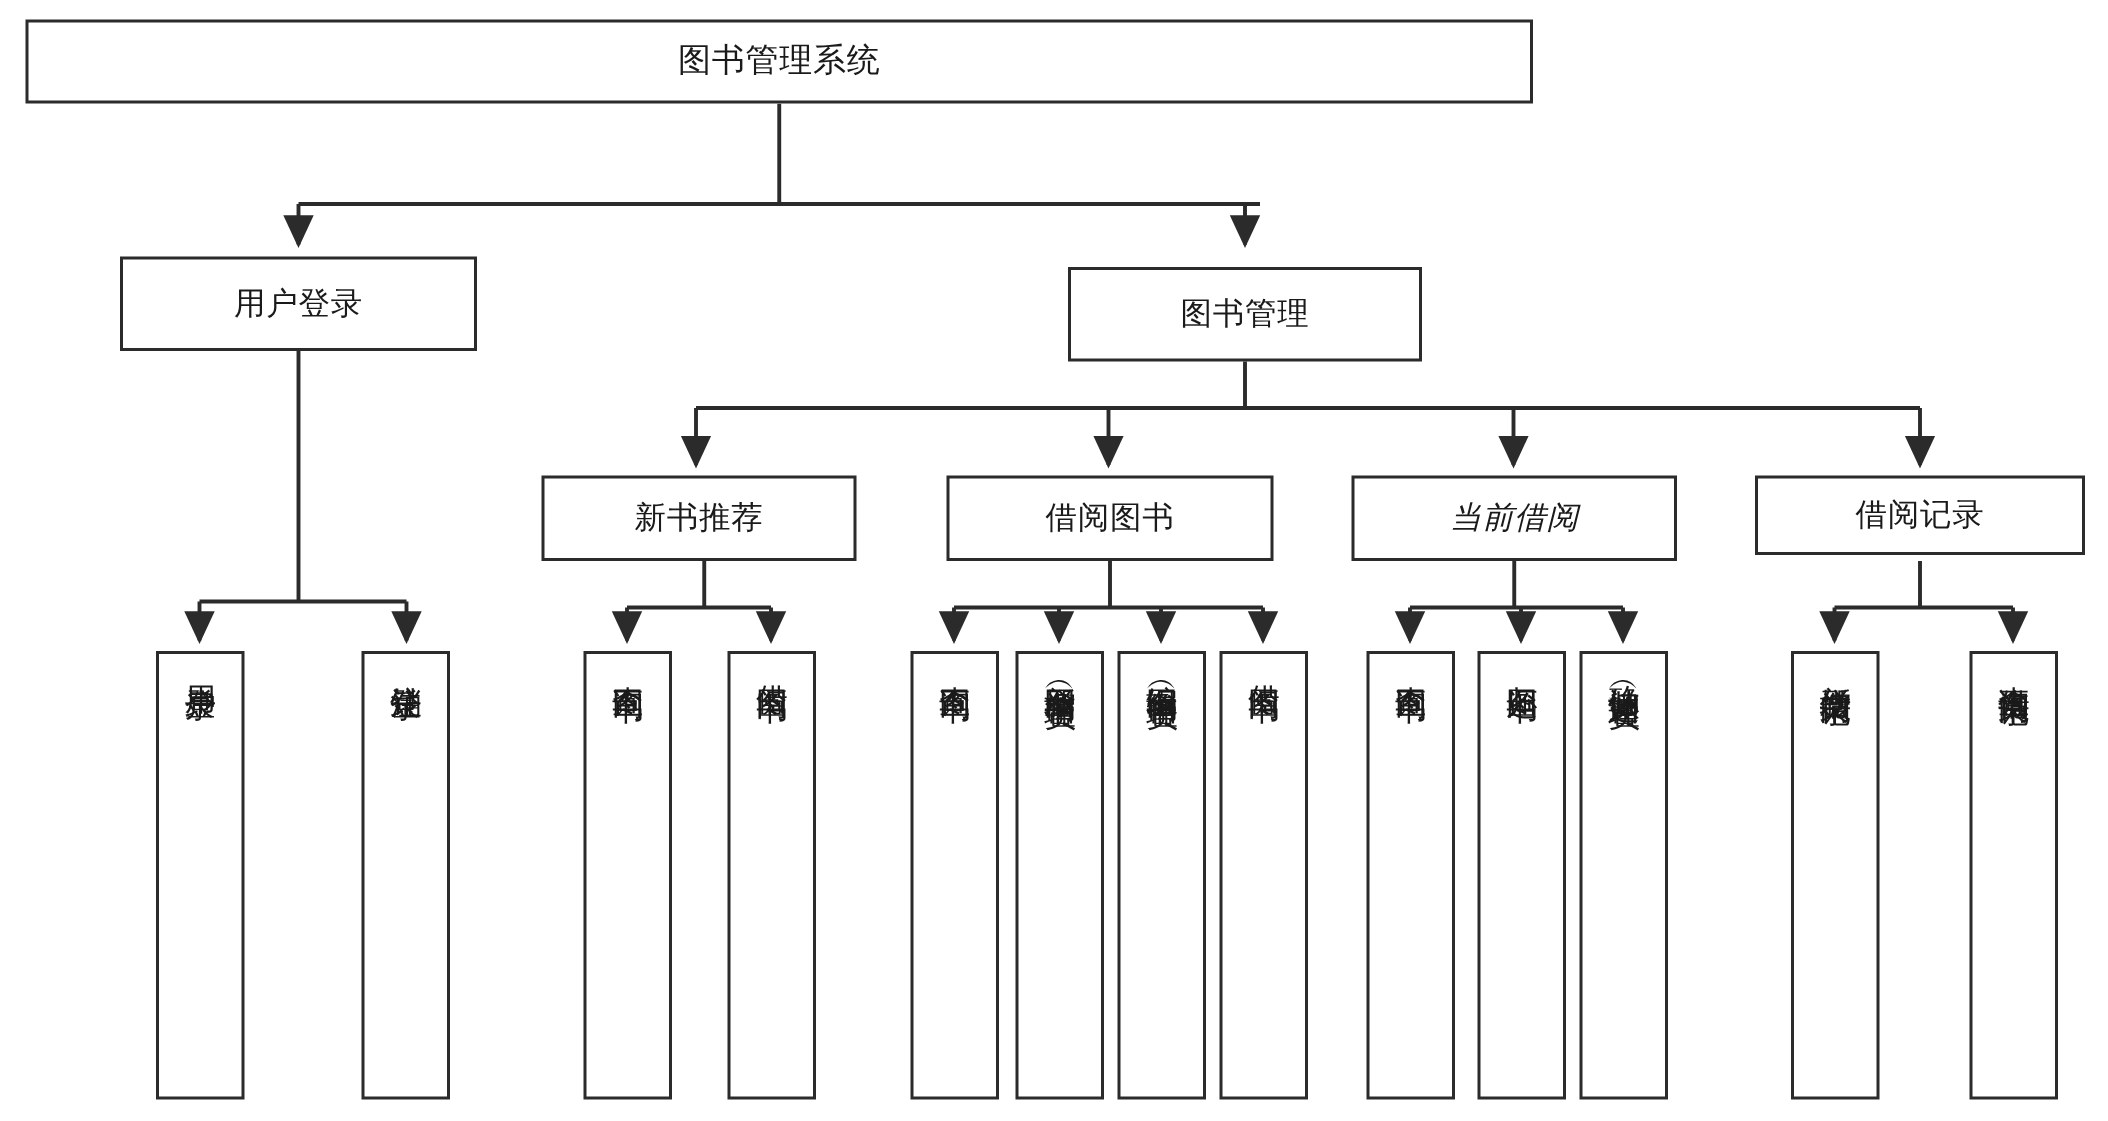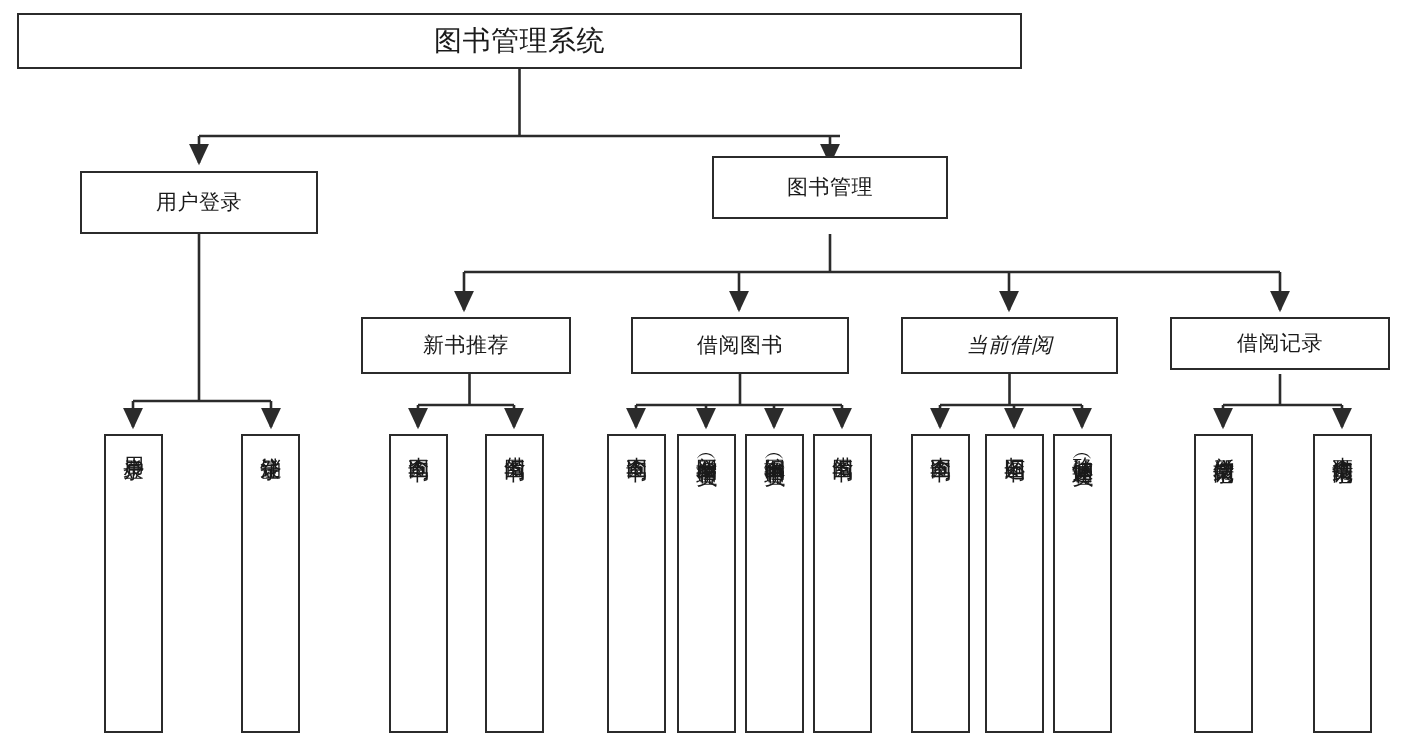--- a/index.html
+++ b/index.html
@@ -42,21 +42,21 @@
     text-align: center;
     line-height: 1.05;
     letter-spacing: 0.5px;
   }
   
   .node.horiz .label {
     font-size: 21px;
     writing-mode: horizontal-tb;
   }
   .node.root .label {
-    font-size: 28px;
+    font-size: 22px;
   }
   
   .node.vert {
     align-items: flex-start;
     padding-top: 4px;
   }
   .node.vert .label {
     writing-mode: vertical-rl;
     text-orientation: upright;
     font-size: 21px;
@@ -127,21 +127,21 @@
     </g>
   </svg>
 
   <div class="node horiz root" style="left: 17px; top: 13px; width: 1005px; height: 56px;">
     <span class="label">图书管理系统</span>
   </div>
 
   <div class="node horiz" style="left: 80px; top: 171px; width: 238px; height: 63px;">
     <span class="label">用户登录</span>
   </div>
-  <div class="node horiz" style="left: 712px; top: 156px; width: 236px; height: 63px;">
+  <div class="node horiz" style="left: 712px; top: 178px; width: 236px; height: 63px;">
     <span class="label">图书管理</span>
   </div>
 
   <div class="node horiz" style="left: 361px; top: 317px; width: 210px; height: 57px; justify-content: center;">
     <span class="label">新书推荐</span>
   </div>
   <div class="node horiz" style="left: 631px; top: 317px; width: 218px; height: 57px;">
     <span class="label">借阅图书</span>
   </div>
   <div class="node horiz" style="left: 901px; top: 317px; width: 217px; height: 57px; font-style: italic;">

